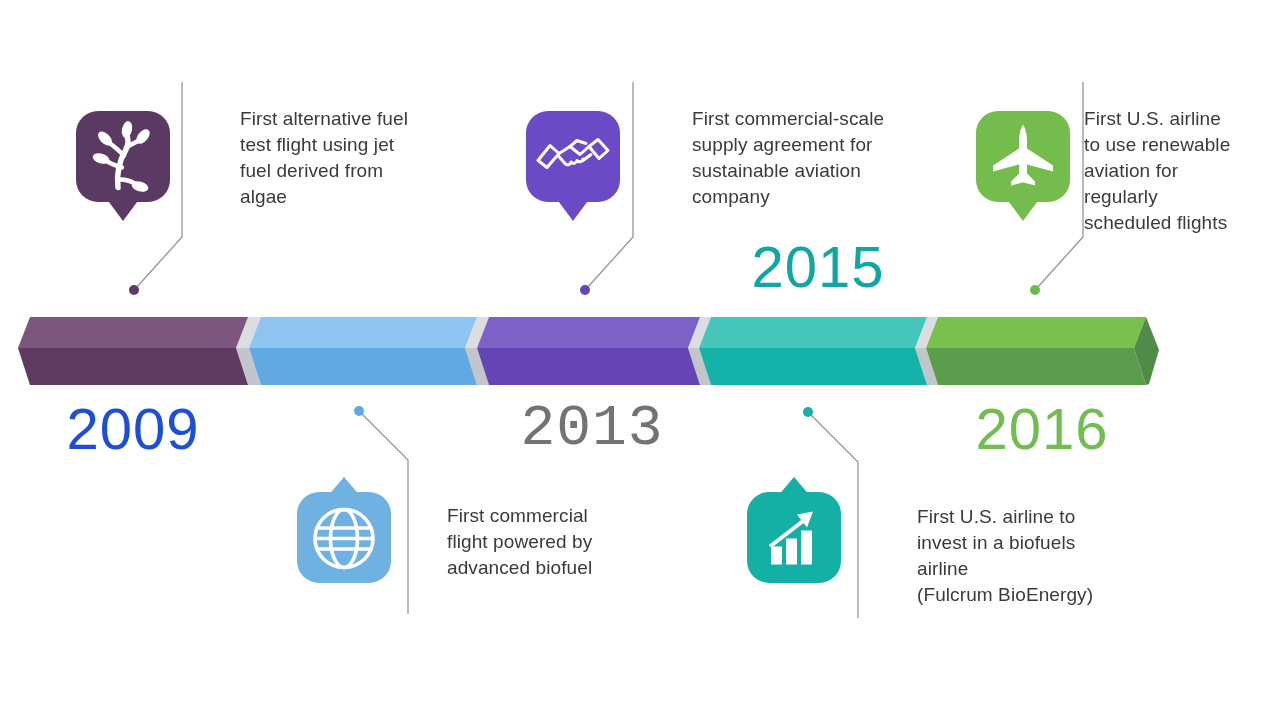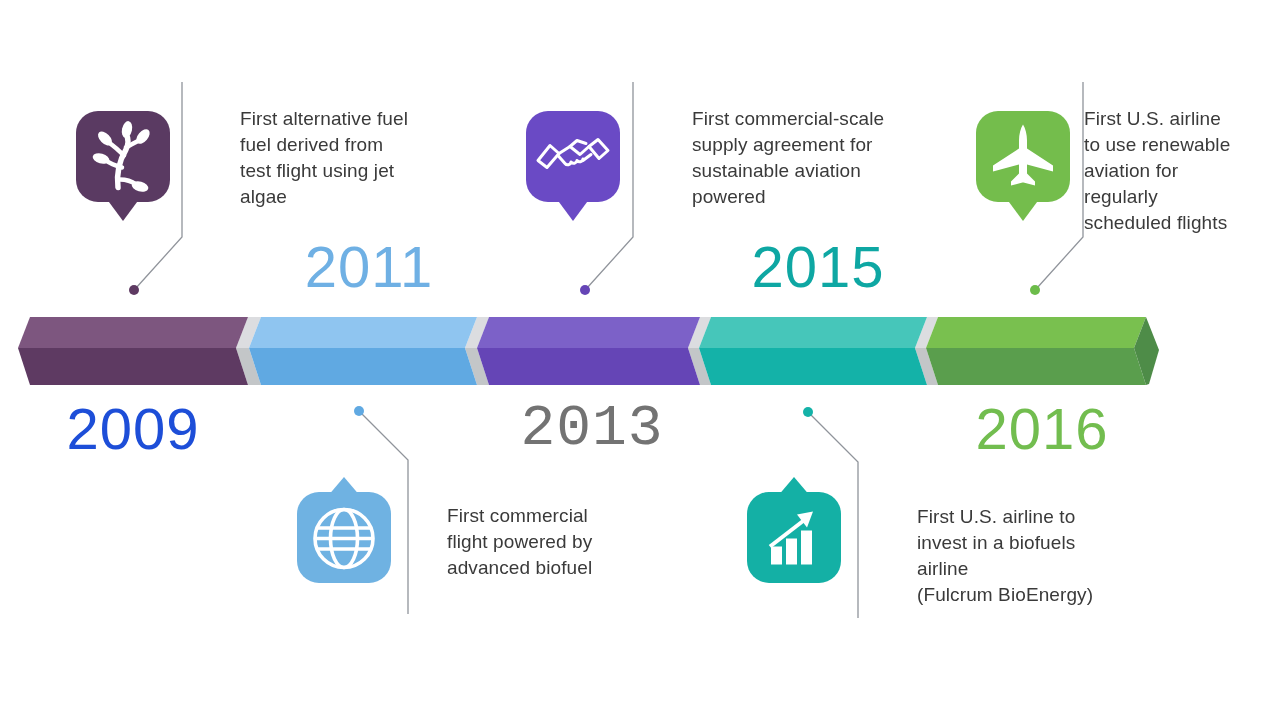--- a/index.html
+++ b/index.html
@@ -131,41 +131,40 @@
       <g>
         <path d="M1006,198 L1023,221 L1040,198 Z" fill="#74bd4c"></path>
         <rect x="976" y="111" width="94" height="91" rx="22" ry="22" fill="#74bd4c"></rect>
         <g transform="translate(1023,157.5)">
       <path fill="#fff" d="M0,-33 C2.5,-29 4,-23 4,-17 L4,-9 L30,8 L30,14 L4,7 L4,16 L12,24 L12,28 L0.5,25 L-0.5,25 L-12,28 L-12,24 L-4,16 L-4,7 L-30,14 L-30,8 L-4,-9 L-4,-17 C-4,-23 -2.5,-29 0,-33 Z"></path>
         </g>
       </g>
     </svg>
 
   <div class="year y0" style="color: #1d4ed8;">2009</div>
-  <div class="year y1" style="color: rgb(111, 176, 228);">2011</div>
   <div class="year y2" style="color: #737373; font-family: Liberation Mono, monospace;">2013</div>
   <div class="year y3" style="color: rgb(14, 167, 163);">2015</div>
   <div class="year y4" style="color: rgb(114, 189, 79);">2016</div>
 
   <div class="desc d0">
       <div>First alternative fuel</div>
+      <div>test flight using jet</div>
       <div>fuel derived from</div>
-      <div>test flight using jet</div>
       <div>algae</div>
     </div>
   <div class="desc d1">
       <div>First commercial</div>
       <div>flight powered by</div>
       <div>advanced biofuel</div>
     </div>
   <div class="desc d2">
       <div>First commercial-scale</div>
       <div>supply agreement for</div>
       <div>sustainable aviation</div>
-      <div>powered</div>
+      <div>company</div>
     </div>
   <div class="desc d3">
       <div>First U.S. airline to</div>
       <div>invest in a biofuels</div>
       <div>airline</div>
       <div>(Fulcrum BioEnergy)</div>
     </div>
   <div class="desc d4">
       <div>First U.S. airline</div>
       <div>to use renewable</div>

